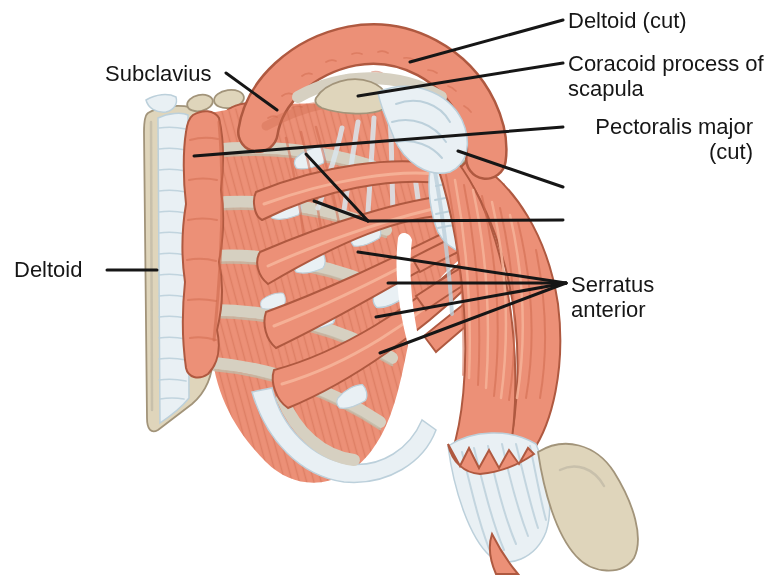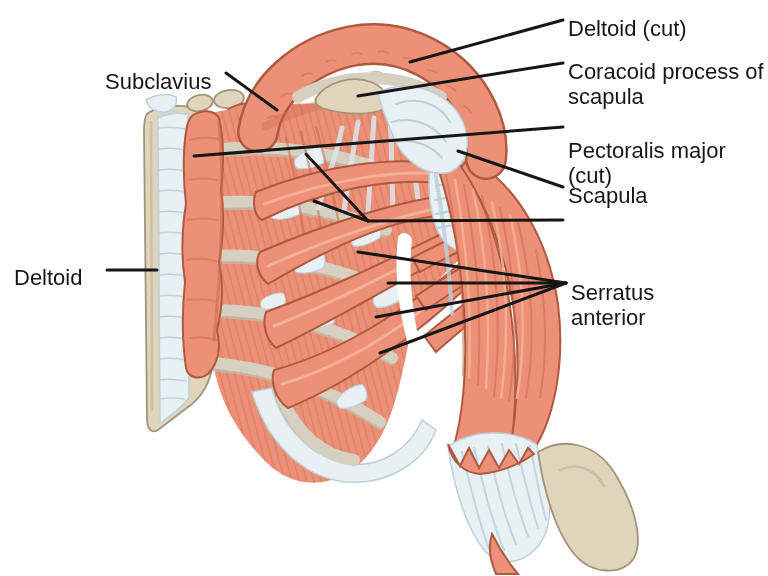--- a/index.html
+++ b/index.html
@@ -1,19 +1,19 @@
 <!DOCTYPE html>
 <html style="--background: #FFFFFF; --text: #161616; --leader-line: #161616; --muscle: #EC9077; --muscle-light: #F5B096; --muscle-dark: #CF6A4E; --muscle-outline: #AF5940; --bone: #DFD5BB; --bone-shade: #C8BC9E; --bone-outline: #A2947A; --tendon: #E9F0F4; --tendon-shade: #BCD0DB; --rib: #D6D0C1; --rib-shade: #C2BAA7;"><head>
 <meta charset="utf-8">
 <style>
   html,body{margin:0;padding:0;background:#fff;}
   .stage{position:relative;width:768px;height:576px;background:var(--background,#fff);overflow:hidden;
          font-family:"Liberation Sans", sans-serif;}
   .stage svg{position:absolute;left:0;top:0;}
-  .lbl{position:absolute;color:var(--text,#161616);font-size:22px;line-height:25px;letter-spacing:0;margin-top:8px;}
+  .lbl{position:absolute;color:var(--text,#161616);font-size:22px;line-height:25px;letter-spacing:0;}
   .nowrap{white-space:nowrap;}
   
   .mus  {fill:var(--muscle);stroke:var(--muscle-outline);stroke-width:2;}
   .musNL{fill:var(--muscle);stroke:none;}
   .bonep{fill:var(--bone);stroke:var(--bone-outline);stroke-width:1.8;}
   .ten  {fill:var(--tendon);stroke:var(--tendon-shade);stroke-width:1.5;}
   .rib  {stroke:var(--rib);stroke-width:12;fill:none;stroke-linecap:round;}
   .ribsh{stroke:var(--rib-shade);stroke-width:2.5;fill:none;opacity:.8;stroke-linecap:round;}
   .hl   {stroke:var(--muscle-light);fill:none;stroke-linecap:round;}
   .dk   {stroke:var(--muscle-dark);fill:none;stroke-linecap:round;}
@@ -160,18 +160,17 @@
     <line class="lead" x1="566" y1="283" x2="388" y2="283"></line>
     <line class="lead" x1="566" y1="283" x2="376" y2="317"></line>
     <line class="lead" x1="566" y1="283" x2="380" y2="353"></line>
     <line class="lead" x1="226" y1="73" x2="277" y2="110"></line>
     <line class="lead" x1="107" y1="270" x2="157" y2="270"></line>
   </g>
 </svg>
 
   <div class="lbl nowrap" style="left:568px;top:8px;">Deltoid (cut)</div>
   <div class="lbl" style="left:568px;top:51px;width:205px;">Coracoid process of scapula</div>
-  <div class="lbl" style="left:568px;top:130px;width:185px;">Pectoralis major (cut)</div>
-  <div class="lbl nowrap" style="left:568px;top:175px;">Scapula</div>
+  <div class="lbl" style="left:568px;top:114px;width:185px;text-align:right;">Pectoralis major (cut)</div>
   <div class="lbl nowrap" style="left:105px;top:61px;">Subclavius</div>
   <div class="lbl" style="left:571px;top:272px;width:110px;">Serratus anterior</div>
   <div class="lbl nowrap" style="left:14px;top:257px;">Deltoid</div>
 </div>
 
 </body></html>

